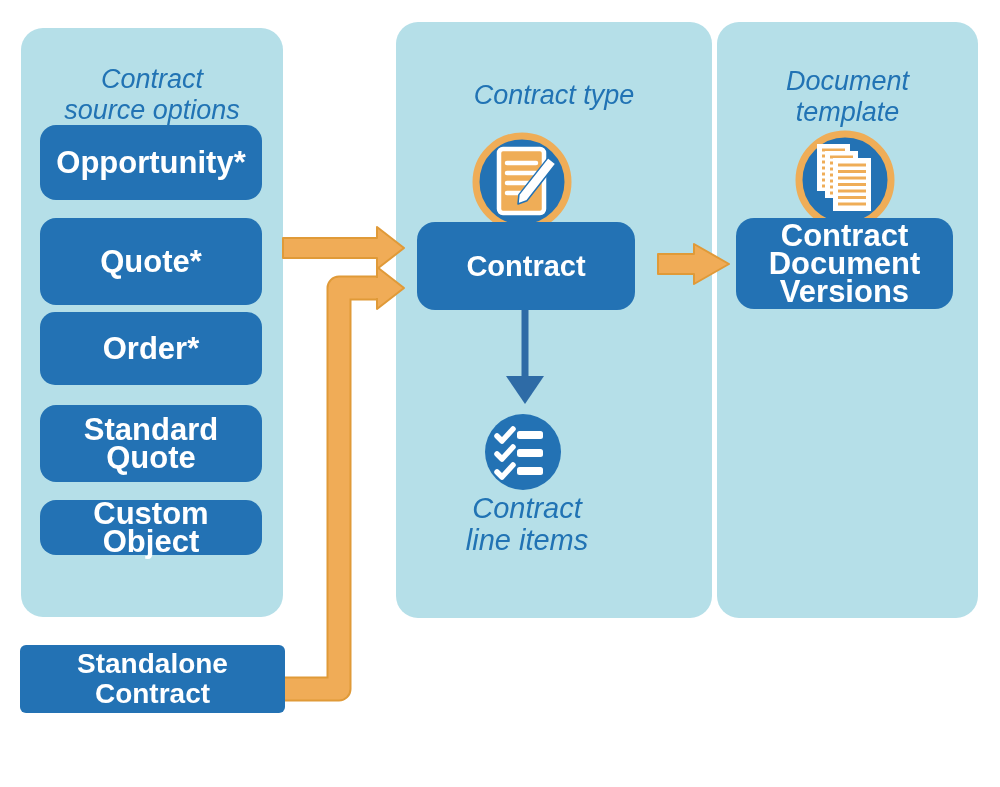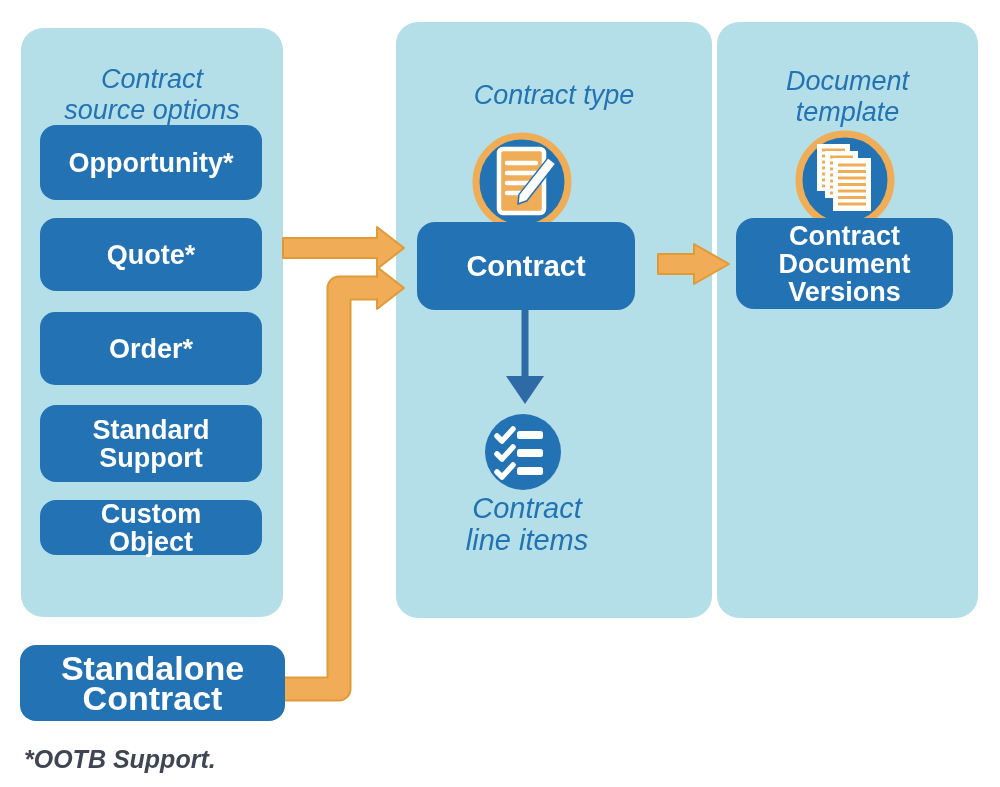--- a/index.html
+++ b/index.html
@@ -20,33 +20,33 @@
     text-align:center;font-style:italic;font-size:27px;line-height:31px;
     color:#2173B4;white-space:pre-line;
   }
   .title-source{top:36px;}
   .title-contract{top:58px;}
   .title-template{top:44px;}
 
   .node{
     position:absolute;z-index:4;background:#2372B4;border-radius:16px;
     display:flex;align-items:center;justify-content:center;text-align:center;
-    color:#fff;font-weight:bold;font-size:27px;line-height:28px;white-space:pre-line;
+    color:#fff;font-weight:bold;font-size:31px;line-height:28px;white-space:pre-line;
   }
   
   .node-src{left:19px;width:222px;}
   .node-opportunity{top:97px;height:75px;}
-  .node-quote{top:190px;height:73px;}
+  .node-quote{top:190px;height:87px;}
   .node-order{top:284px;height:73px;border-radius:15px;}
   .node-standard{top:377px;height:77px;}
   .node-custom{top:472px;height:55px;}
 
   .node-contract{left:417px;top:222px;width:218px;height:88px;border-radius:18px;font-size:29px;}
   .node-versions{left:736px;top:218px;width:217px;height:91px;border-radius:18px;line-height:28px;}
-  .node-standalone{left:20px;top:645px;width:265px;height:76px;border-radius:16px;font-size:34px;line-height:30px;}
+  .node-standalone{left:20px;top:645px;width:265px;height:68px;border-radius:6px;font-size:28px;line-height:30px;}
 
   .icon{position:absolute;z-index:3;}
   .icon-contract-edit{left:472px;top:132px;width:100px;height:100px;}
   .icon-document-stack{left:795px;top:130px;width:100px;height:100px;}
   .icon-checklist{left:485px;top:414px;width:76px;height:76px;}
 
   .caption-line-items{
     position:absolute;left:396px;top:492px;width:262px;z-index:3;
     text-align:center;font-style:italic;font-size:29px;line-height:32px;
     color:#2173B4;white-space:pre-line;
@@ -62,21 +62,21 @@
 
 <div class="canvas">
 
   <div class="panel panel-source">
     <div class="panel-title title-source">Contract
 source options</div>
     <div class="node node-src node-opportunity">Opportunity*</div>
     <div class="node node-src node-quote">Quote*</div>
     <div class="node node-src node-order">Order*</div>
     <div class="node node-src node-standard">Standard
-Support</div>
+Quote</div>
     <div class="node node-src node-custom">Custom
 Object</div>
   </div>
 
   <div class="panel panel-contract">
     <div class="panel-title title-contract">Contract type</div>
   </div>
 
   <div class="panel panel-template">
     <div class="panel-title title-template">Document
@@ -173,14 +173,13 @@
   <div class="node node-contract">Contract</div>
   <div class="node node-versions">Contract
 Document
 Versions</div>
   <div class="node node-standalone">Standalone
 Contract</div>
 
   <div class="caption-line-items">Contract
 line items</div>
 
-  <div class="footnote">*OOTB Support.</div>
 </div>
 
 </body></html>

